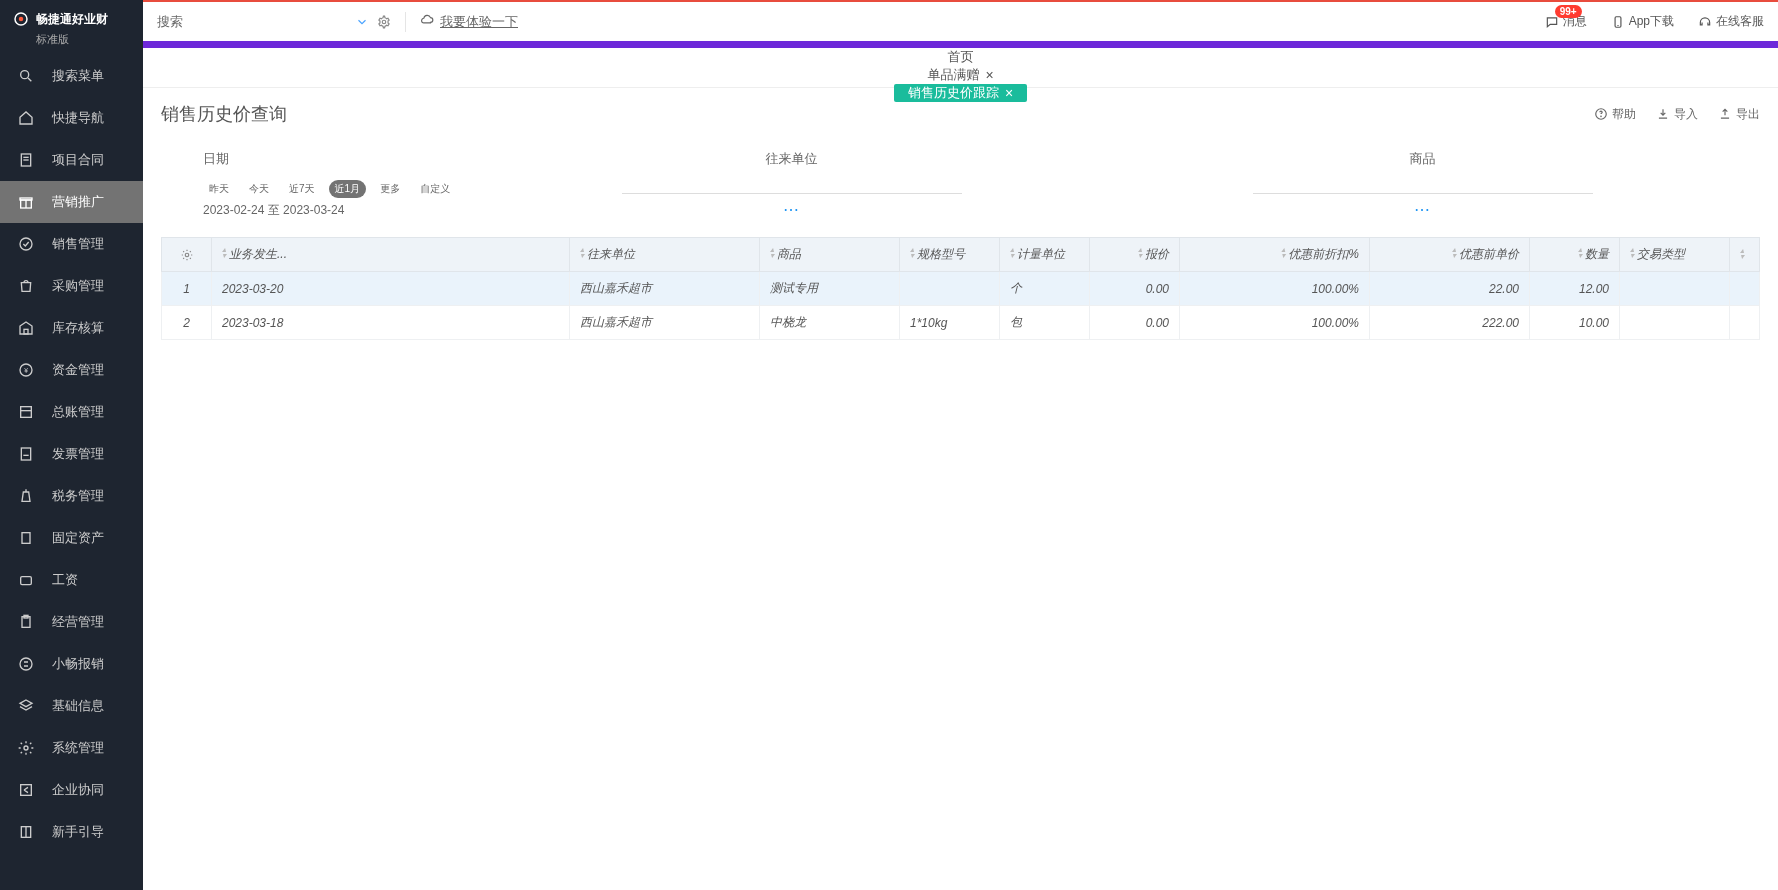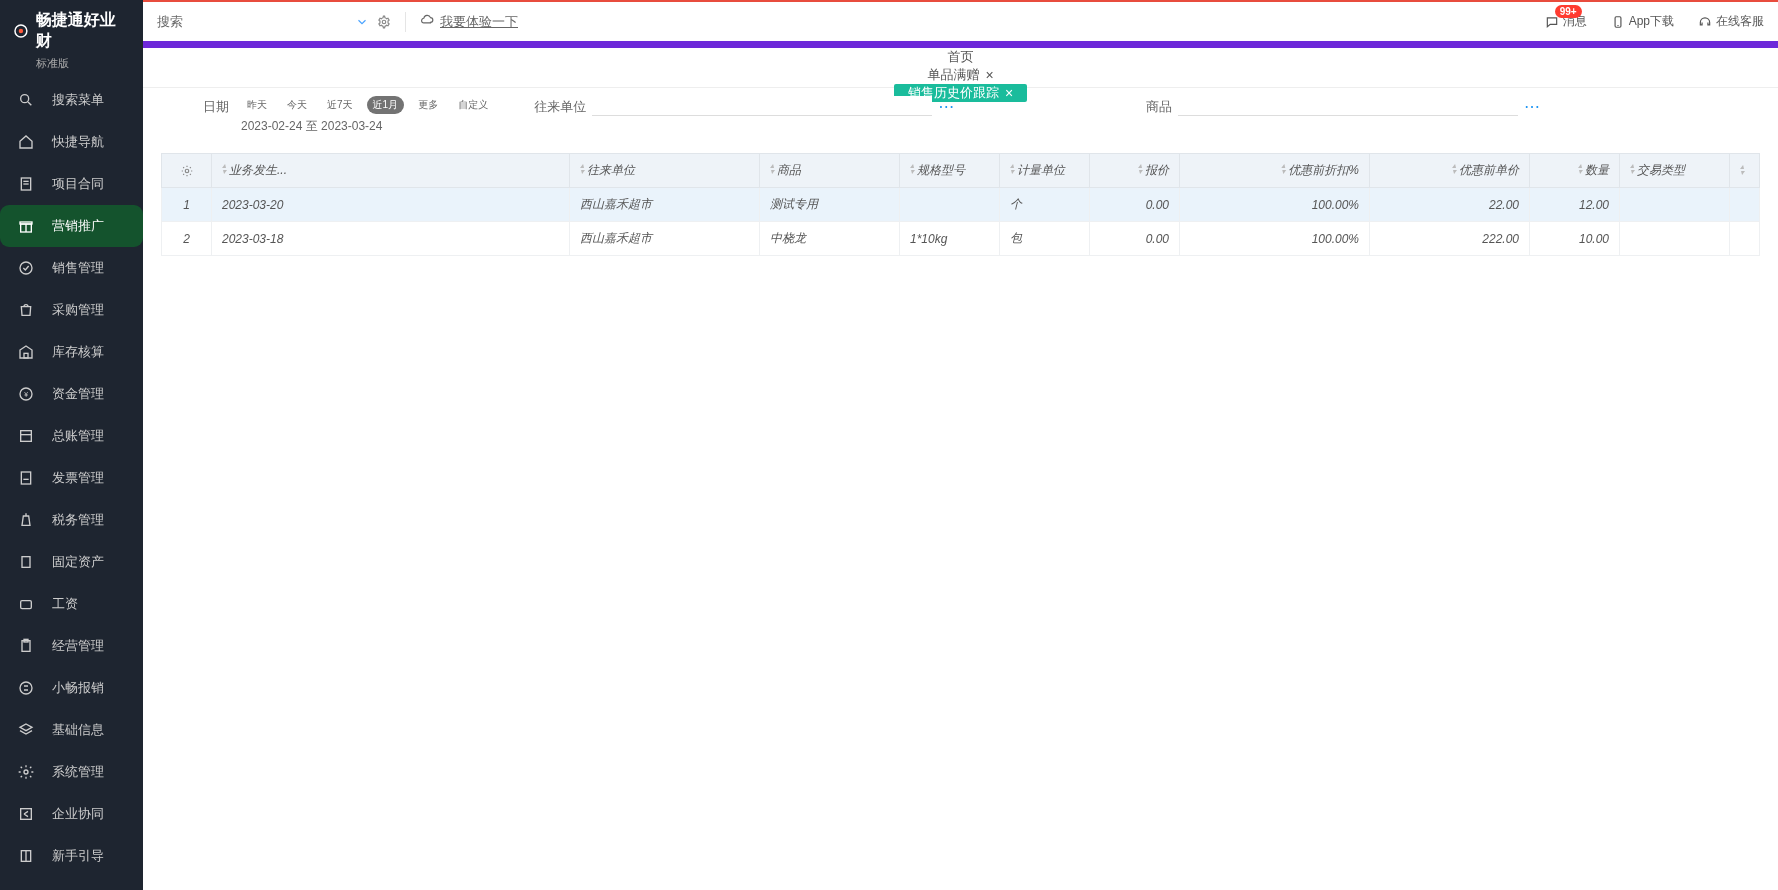--- a/index.html
+++ b/index.html
@@ -5,24 +5,24 @@
 * { margin: 0; padding: 0; box-sizing: border-box; }
 body { font-family: "Microsoft YaHei", -apple-system, sans-serif; font-size: 13px; color: #333; background: #fff; overflow: hidden; }
 .app { display: flex; height: 100vh; width: 100vw; }
 
 
 .sidebar { width: 143px; background: #1e2530; color: #ccc; display: flex; flex-direction: column; overflow-y: auto; flex-shrink: 0; }
 .sidebar::-webkit-scrollbar { width: 6px; }
 .sidebar::-webkit-scrollbar-thumb { background: #555; }
 .logo { display: flex; align-items: center; padding: 10px 12px; gap: 6px; }
 .logo-icon { width: 18px; height: 18px; }
-.logo-text { color: #fff; font-size: 16px; font-weight: bold; }
+.logo-text { color: #fff; font-size: 12px; font-weight: bold; }
 .edition { color: #aaa; font-size: 11px; padding: 0 12px 8px 36px; margin-top: -6px; }
 .nav-item { display: flex; align-items: center; gap: 18px; padding: 12px 18px; color: #ccc; cursor: pointer; font-size: 13px; }
-.nav-item.active { background: #14532d; color: #fff; border-radius: 9px; }
+.nav-item.active { background: #737373; color: #fff; }
 .nav-icon { width: 16px; height: 16px; flex-shrink: 0; }
 
 
 .main { flex: 1; display: flex; flex-direction: column; background: #fff; min-width: 0; border-top: 2px solid #e84c3d; }
 
 
 .topbar { height: 46px; display: flex; align-items: center; padding: 0 14px; border-bottom: 7px solid #6d28d9; gap: 10px; }
 .search-wrap { display: flex; align-items: center; gap: 8px; }
 .search-text { color: #666; font-size: 13px; width: 190px; }
 .chev { color: #999; cursor: pointer; }
@@ -40,21 +40,21 @@
 .tab-close { font-size: 14px; cursor: pointer; }
 
 
 .page-header { display: flex; align-items: center; padding: 14px 18px; }
 .page-title { font-size: 18px; color: #555; }
 .page-actions { margin-left: auto; display: flex; gap: 20px; }
 .page-action { display: flex; align-items: center; gap: 4px; color: #666; cursor: pointer; font-size: 12px; }
 
 
 .filter-bar { display: flex; padding: 8px 60px 18px; gap: 40px; align-items: flex-start; }
-.filter-group { display: flex; align-items: flex-start; gap: 12px; }
+.filter-group { display: flex; align-items: flex-start; gap: 12px; flex-direction: column; }
 .filter-label { color: #666; font-size: 13px; padding-top: 2px; }
 .date-opts { display: flex; flex-direction: column; gap: 4px; }
 .date-row { display: flex; gap: 8px; align-items: center; font-size: 10px; }
 .date-opt { color: #666; cursor: pointer; padding: 2px 6px; }
 .date-opt.active { background: #737373; color: #fff; border-radius: 10px; }
 .date-range { color: #666; font-size: 12px; }
 .filter-input { border: none; border-bottom: 1px solid #ddd; width: 340px; padding: 2px 0; outline: none; font-size: 13px; }
 .filter-input-wrap { display: flex; align-items: center; gap: 6px; flex: 1; }
 .dots { color: #2196f3; cursor: pointer; font-size: 16px; letter-spacing: 1px; }
 
@@ -273,20 +273,45 @@
       <div class="tab">
           <span>单品满赠</span>
           <span class="tab-close">×</span>
         </div>
       <div class="tab active">
           <span>销售历史价跟踪</span>
           <span class="tab-close">×</span>
         </div>
     </div>
 
+    <div class="page-header">
+      <div class="page-title">销售历史价查询</div>
+      <div class="page-actions">
+        <div class="page-action">
+            <svg class="icon-sm" viewBox="0 0 24 24" fill="none" stroke="currentColor" stroke-width="2">
+              <circle cx="12" cy="12" r="9"></circle>
+              <path d="M10 9a2 2 0 114 0c0 1.5-2 2-2 3"></path>
+              <circle cx="12" cy="16" r=".5" fill="currentColor"></circle>
+            </svg>
+            <span>帮助</span>
+          </div>
+        <div class="page-action">
+            <svg class="icon-sm" viewBox="0 0 24 24" fill="none" stroke="currentColor" stroke-width="2">
+              <path d="M12 4v10m-4-4l4 4 4-4M5 19h14"></path>
+            </svg>
+            <span>导入</span>
+          </div>
+        <div class="page-action">
+            <svg class="icon-sm" viewBox="0 0 24 24" fill="none" stroke="currentColor" stroke-width="2">
+              <path d="M12 14V4m-4 4l4-4 4 4M5 19h14"></path>
+            </svg>
+            <span>导出</span>
+          </div>
+      </div>
+    </div>
 
     <div class="filter-bar">
       <div class="filter-group">
         <span class="filter-label">日期</span>
         <div class="date-opts">
           <div class="date-row">
             <span class="date-opt">昨天</span>
             <span class="date-opt">今天</span>
             <span class="date-opt">近7天</span>
             <span class="date-opt active">近1月</span>

